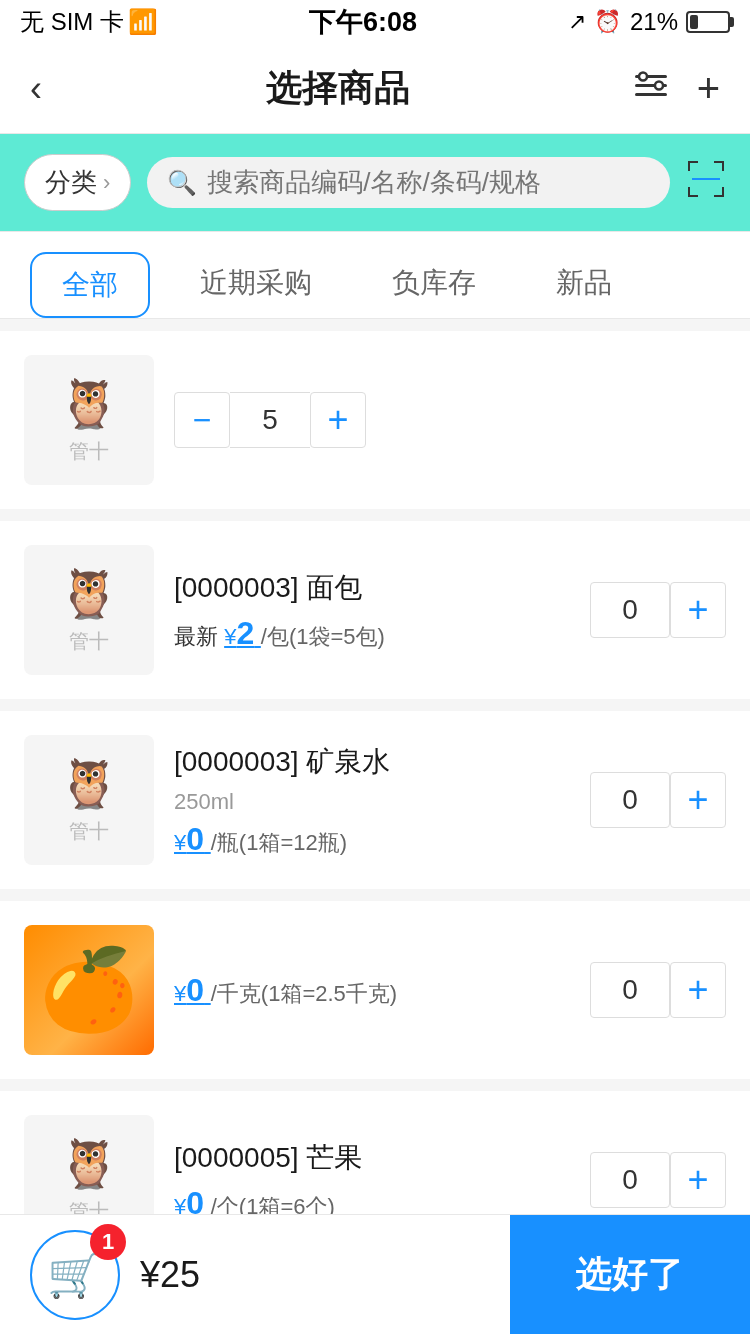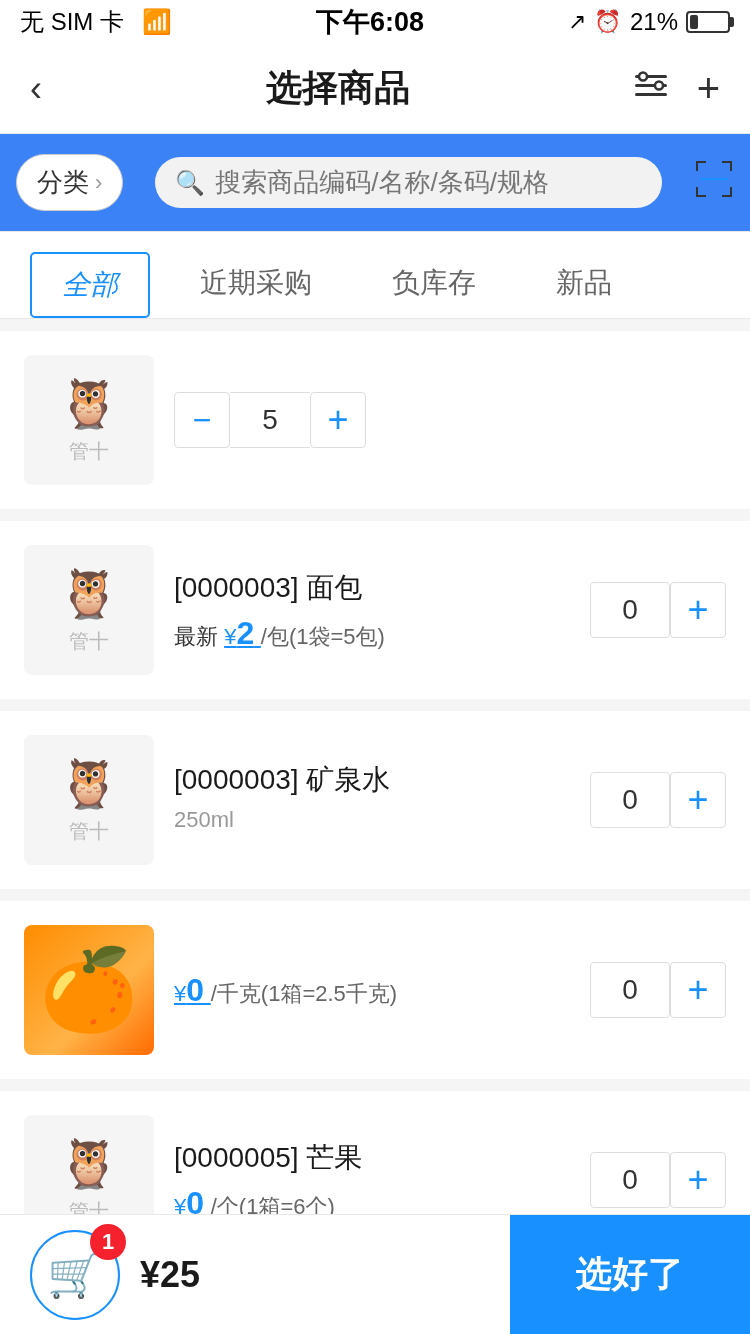--- a/index.html
+++ b/index.html
@@ -17,21 +17,21 @@
     .status-bar {
       height: 44px;
       background: #fff;
       display: flex;
       align-items: center;
       justify-content: space-between;
       padding: 0 20px;
       font-size: 24px;
       font-weight: 500;
     }
-    .status-left { display: flex; align-items: center; gap: 18px; }
+    .status-left { display: flex; align-items: center; gap: 4px; }
     .status-center { font-size: 27px; font-weight: 600; }
     .status-right { display: flex; align-items: center; gap: 8px; font-size: 24px; }
     .battery {
       width: 44px; height: 22px; border: 2px solid #333;
       border-radius: 4px; position: relative; display: inline-flex; align-items: center; padding: 2px;
     }
     .battery::after {
       content: '';
       position: absolute; right: -6px; top: 50%; transform: translateY(-50%);
       width: 4px; height: 10px; background: #333; border-radius: 0 2px 2px 0;
@@ -48,25 +48,25 @@
       padding: 0 30px;
       border-bottom: 1px solid #e8e8e8;
     }
     .nav-title { font-size: 36px; font-weight: 600; color: #1a1a1a; }
     .nav-back { font-size: 36px; color: #333; cursor: pointer; }
     .nav-actions { display: flex; align-items: center; gap: 30px; }
     .nav-icon { font-size: 36px; color: #333; cursor: pointer; }
 
     
     .toolbar {
-      background: #3b82f6;
-      padding: 20px 16px;
+      background: #5eead4;
+      padding: 20px 24px;
       display: flex;
       align-items: center;
-      gap: 32px;
+      gap: 16px;
       border-bottom: 1px solid #e8e8e8;
     }
     .category-btn {
       display: flex; align-items: center; gap: 6px;
       border: 1px solid #ccc; border-radius: 30px;
       padding: 10px 20px; font-size: 26px; color: #333;
       white-space: nowrap; cursor: pointer; background: #fff;
     }
     .search-bar {
       flex: 1;
@@ -177,21 +177,21 @@
     .cart-emoji { font-size: 44px; }
     .cart-badge {
       position: absolute;
       top: -8px; right: -8px;
       width: 36px; height: 36px;
       background: #f5222d;
       border-radius: 50%;
       display: flex; align-items: center; justify-content: center;
       font-size: 22px; color: #fff; font-weight: 600;
     }
-    .cart-amount { font-size: 36px; color: #1a1a1a; font-weight: 700; }
+    .cart-amount { font-size: 36px; color: #1a1a1a; font-weight: 400; }
 
     .confirm-btn {
       width: 240px; height: 120px;
       background: #1890ff;
       color: #fff;
       font-size: 36px;
       font-weight: 600;
       display: flex; align-items: center; justify-content: center;
       cursor: pointer;
       border: none;
@@ -203,24 +203,23 @@
       display: flex;
       padding: 20px 30px 0;
       gap: 20px;
       border-bottom: 1px solid #e8e8e8;
     }
     .tab-all {
       padding: 12px 30px;
       font-size: 28px;
       color: #1890ff;
       border: 2px solid #1890ff;
-      border-radius: 5px;
+      border-radius: 16px;
       cursor: pointer;
       white-space: nowrap;
-      font-style: italic;
     }
     .tab-normal {
       padding: 12px 30px;
       font-size: 28px;
       color: #666;
       cursor: pointer;
       white-space: nowrap;
     }
   </style>
 </head>
@@ -326,20 +325,26 @@
   </div>
 
   <div class="product-item">
     <div class="owl-placeholder">
       <span class="owl-icon">🦉</span>
       <span class="owl-text">管十</span>
     </div>
     <div class="product-info">
       <div class="product-name">[0000003] 矿泉水</div>
       <div class="product-spec">250ml</div>
+      <div class="product-price">
+        <span style="text-decoration:underline; color:#1890ff;">
+          <span style="font-size:22px;">¥</span><span class="price-highlight">0</span>
+        </span>
+        <span class="price-unit">/瓶(1箱=12瓶)</span>
+      </div>
     </div>
     <div class="quantity-control">
       <input class="qty-input" type="text" value="0" style="border-radius: 4px; border: 1px solid rgb(221, 221, 221);">
       <button class="qty-btn-add" style="border-radius:4px;">+</button>
     </div>
   </div>
 
   <div class="product-item">
     <div class="product-image" style="background: linear-gradient(135deg, #ff8c00 0%, #ffb347 60%, #ff6b00 100%); position:relative; overflow:visible;">
       <div style="display:flex; flex-wrap:wrap; align-items:center; justify-content:center; width:100%; height:100%;">

